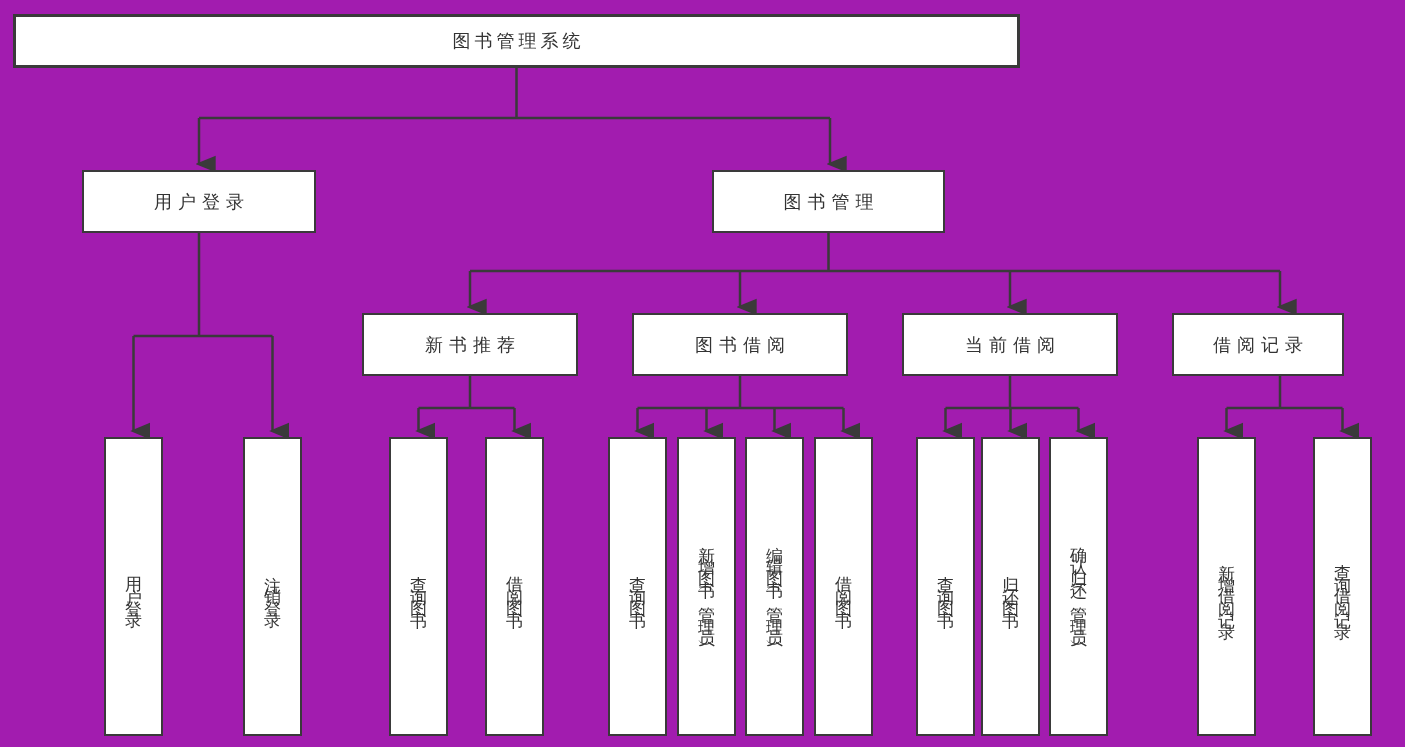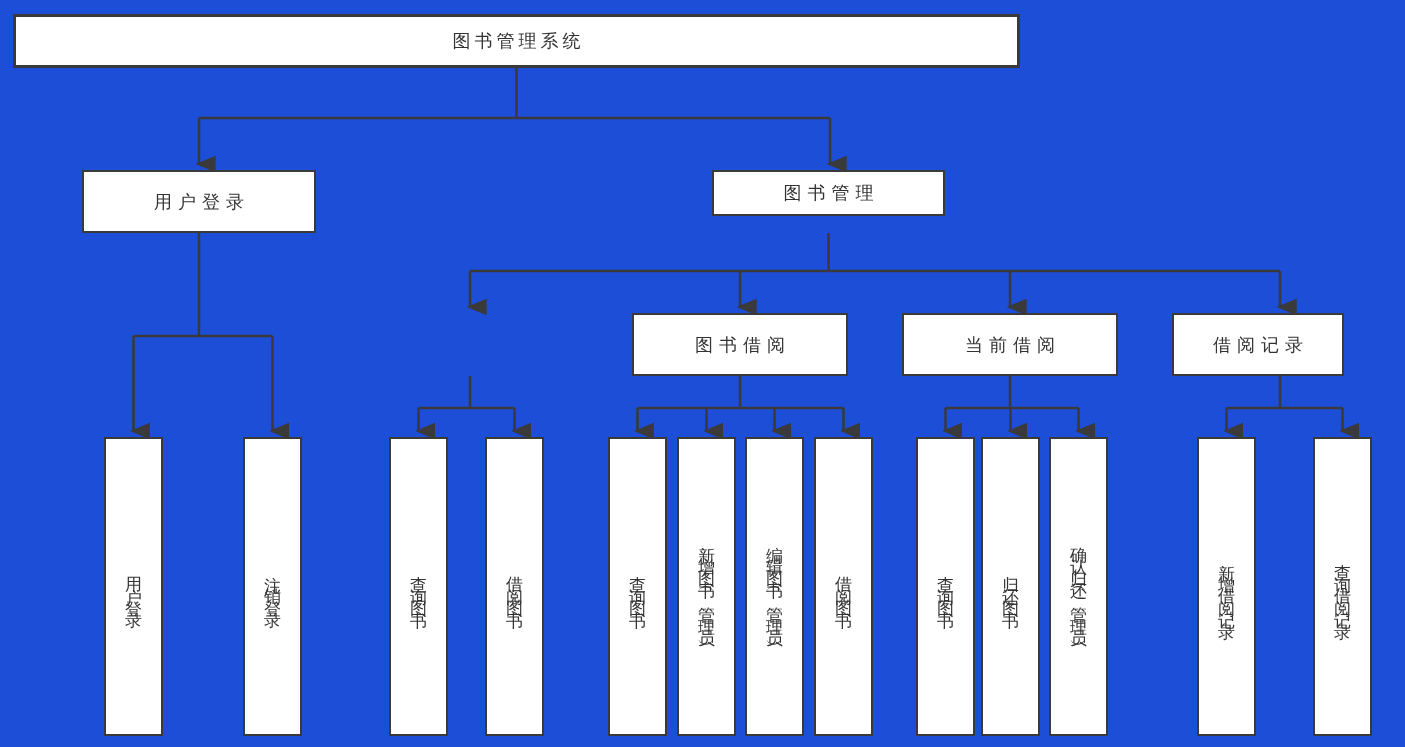--- a/index.html
+++ b/index.html
@@ -4,21 +4,21 @@
 <style>
   :root{
     --line:#3a3a3a;
     --text:#333333;
     --watermark:#eda79f;
   }
   html,body{margin:0;padding:0;background:#ffffff;}
   .canvas{
     position:relative;
     width:1405px;height:747px;
-    background:#1d4ed8;
+    background:#a21caf;
     font-family:"Liberation Sans","DejaVu Sans",sans-serif;
     color:var(--text);
     overflow:hidden;
   }
   .wires{position:absolute;left:0;top:0;width:1405px;height:747px;}
   .wires path{stroke:var(--line);stroke-width:2.5;fill:none;}
   .wires polygon{fill:var(--line);}
   .box{
     position:absolute;
     box-sizing:border-box;
@@ -95,24 +95,27 @@
     <path marker-end="url(#arw)" d="M1342.5 408 V431"></path>
   </svg>
 
   <div class="box root" style="left:13px;top:14px;width:1007px;height:54px">
     <span class="hlabel">图书管理系统</span>
   </div>
 
   <div class="box" style="left:82px;top:170px;width:234px;height:63px">
     <span class="hlabel">用户登录</span>
   </div>
-  <div class="box" style="left:712px;top:170px;width:233px;height:46px">
+  <div class="box" style="left:712px;top:170px;width:233px;height:63px">
     <span class="hlabel">图书管理</span>
   </div>
 
+  <div class="box" style="left:362px;top:313px;width:216px;height:63px">
+    <span class="hlabel">新书推荐</span>
+  </div>
   <div class="box" style="left:902px;top:313px;width:216px;height:63px">
     <span class="hlabel">当前借阅</span>
   </div>
   <div class="box" style="left:632px;top:313px;width:216px;height:63px">
     <span class="hlabel">图书借阅</span>
   </div>
   <div class="box" style="left:1172px;top:313px;width:172px;height:63px">
     <span class="hlabel">借阅记录</span>
   </div>
 

